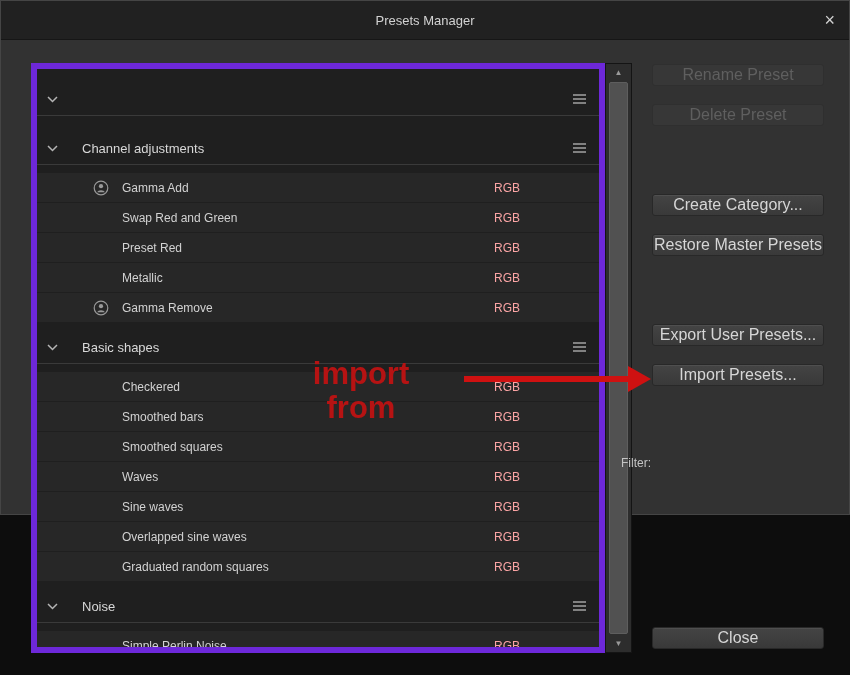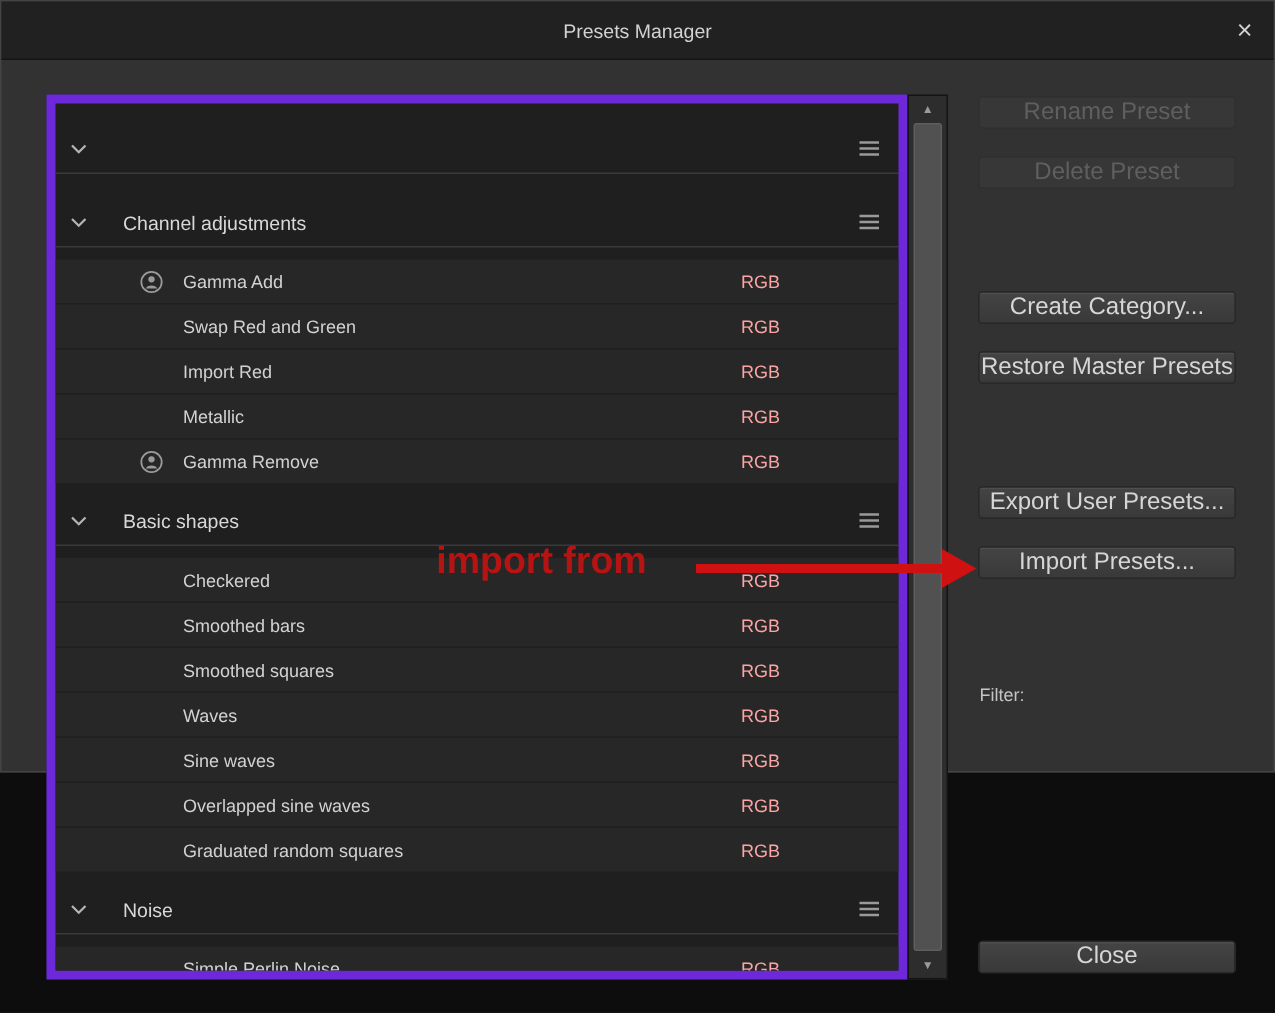--- a/index.html
+++ b/index.html
@@ -72,35 +72,35 @@
     border:1px solid #282828; border-radius:3px;
     box-shadow:inset 0 1px 0 rgba(255,255,255,0.06);
     color:#d6d6d6; font-family:"Liberation Sans",sans-serif; font-size:16px;
     text-align:center; line-height:20px; padding:0; cursor:pointer;
   }
   .btn.disabled {
     background:#373737; color:#5f5f5f; box-shadow:none;
     border-color:#2f2f2f; cursor:default;
   }
   .filter-label {
-    position:absolute; left:652px; top:455px;
+    position:absolute; left:620px; top:455px;
     color:#c4c4c4; font-size:12px;
   }
   .select {
     position:absolute; left:651px; top:473px; width:172px; height:21px;
     background:#3a3a3a; border:1px solid #242424; border-radius:2px;
     box-sizing:border-box; display:flex; align-items:center; padding:0 8px;
     color:#d0d0d0; font-size:13px; cursor:pointer;
   }
   .select .sel-chev { margin-left:auto; display:flex; align-items:center; }
 
   
   .annotation {
     position:absolute; left:280px; top:356px; width:160px;
-    text-align:center; font-weight:700; font-size:25px; line-height:34px;
+    text-align:center; font-weight:700; font-size:31px; line-height:34px;
     color:#b61313; z-index:5; pointer-events:none;
   }
   .arrow-overlay {
     position:absolute; left:0; top:0; width:850px; height:675px;
     z-index:6; pointer-events:none;
   }
 </style>
 </head>
 <body>
 
@@ -157,21 +157,21 @@
         <span class="p-name">Gamma Add</span>
         <span class="p-type">RGB</span>
       </div>
       <div class="preset-row">
         <span class="usr"></span>
         <span class="p-name">Swap Red and Green</span>
         <span class="p-type">RGB</span>
       </div>
       <div class="preset-row">
         <span class="usr"></span>
-        <span class="p-name">Import Red</span>
+        <span class="p-name">Preset Red</span>
         <span class="p-type">RGB</span>
       </div>
       <div class="preset-row">
         <span class="usr"></span>
         <span class="p-name">Metallic</span>
         <span class="p-type">RGB</span>
       </div>
       <div class="preset-row">
         <span class="usr">
           <svg width="16" height="16" viewBox="0 0 16 16">

